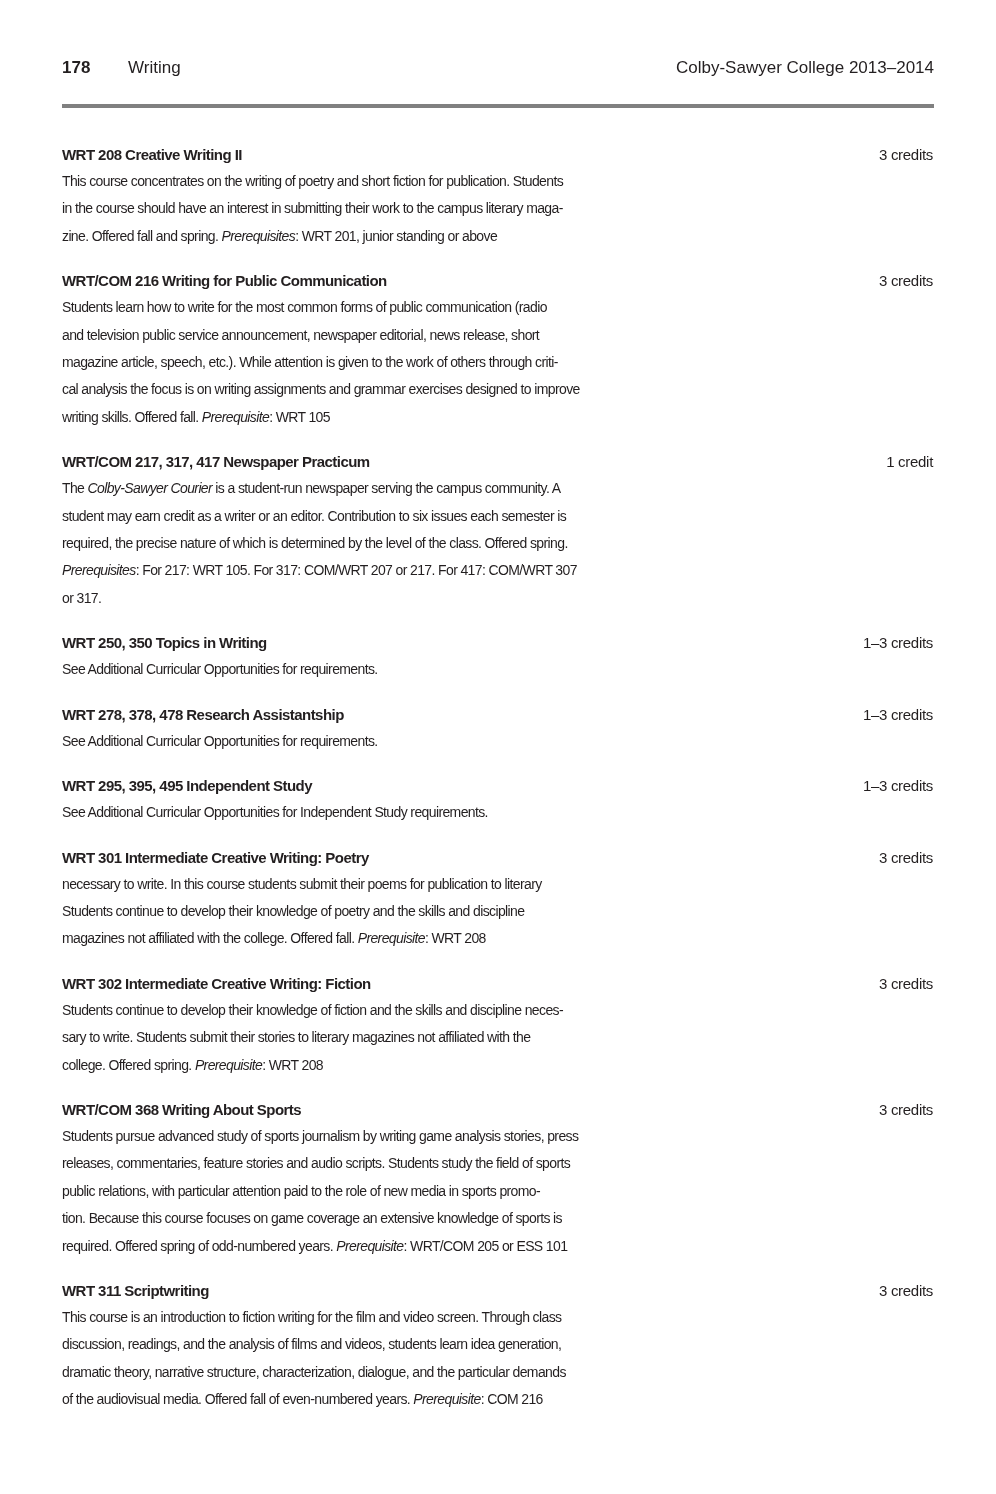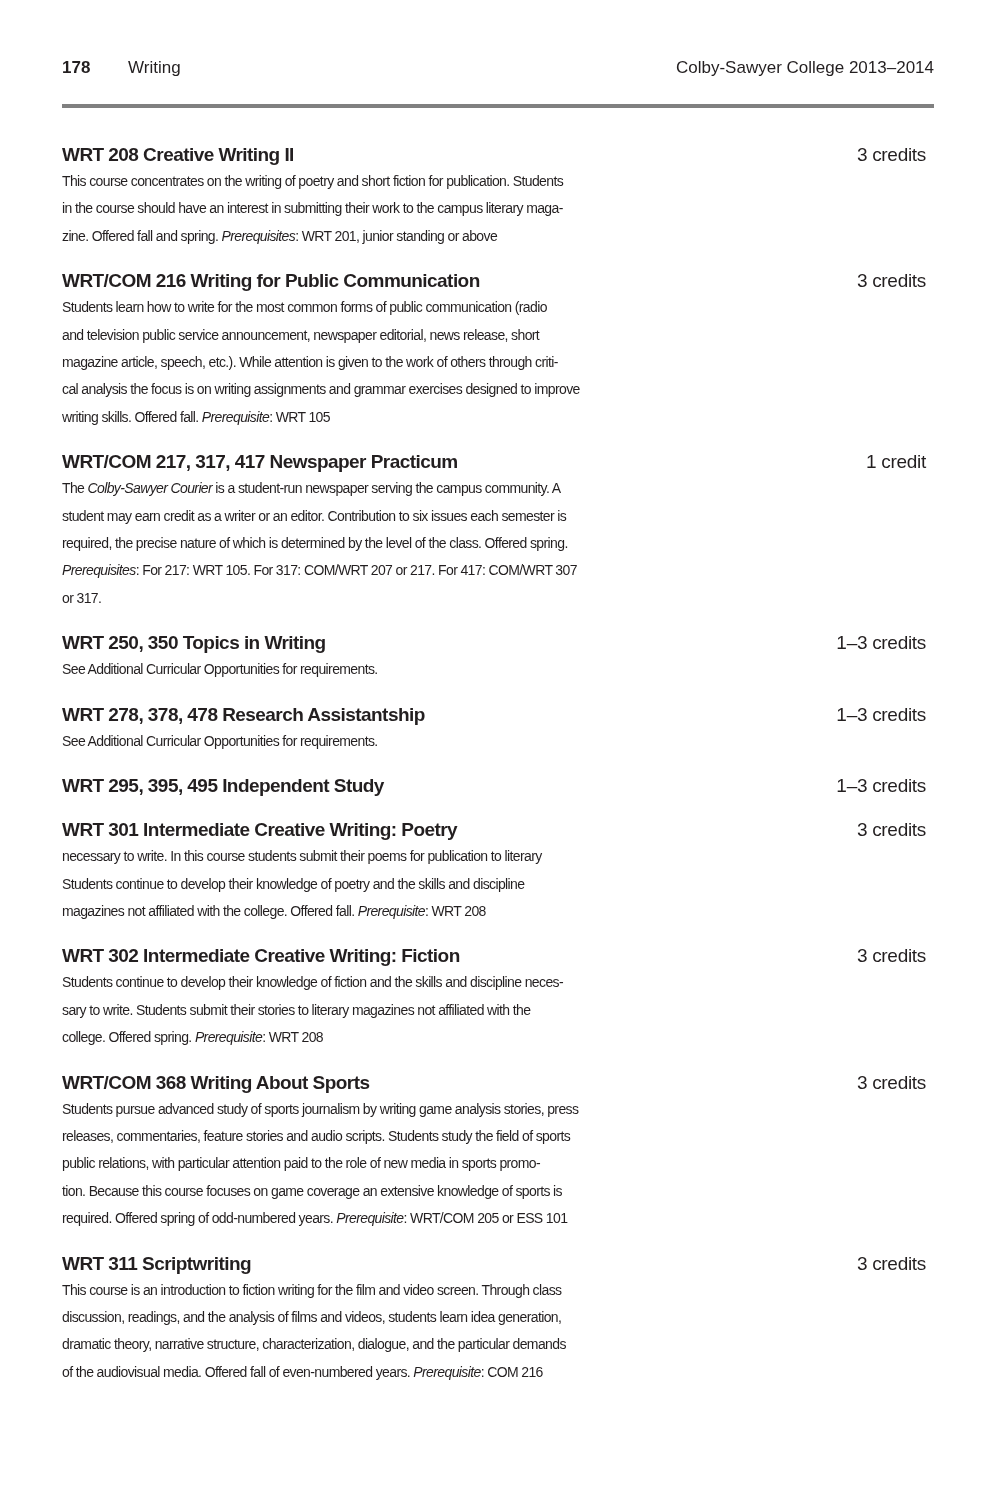--- a/index.html
+++ b/index.html
@@ -15,24 +15,24 @@
     .page-num { position: absolute; left: 0; top: 0; font-weight: bold; }
     .section { position: absolute; left: 66px; top: 0; }
     .running { position: absolute; right: 0; top: 0; }
     .rule {
       position: absolute; left: 62px; width: 872px; top: 104px; height: 4px;
       background: #808080;
     }
     .content { position: absolute; left: 62px; width: 872px; top: 141px; }
     .course { margin-bottom: 17px; }
     .course-head {
-      position: relative; height: 27px; line-height: 27px; font-size: 19px;
+      position: relative; height: 27px; line-height: 27px; font-size: 15px;
     }
     .title { font-weight: bold; letter-spacing: -0.55px; }
-    .credits { position: absolute; right: 8px; top: 0; letter-spacing: -0.3px; text-align: right; }
+    .credits { position: absolute; right: 1px; top: 0; letter-spacing: -0.3px; text-align: right; }
     .desc {
       font-size: 14px; line-height: 27.4px; letter-spacing: -0.62px;
       white-space: pre-line;
     }
     .desc i { font-style: italic; }
     .line { display: block; white-space: nowrap; }
   </style>
 </head>
 <body>
 
@@ -59,20 +59,21 @@
     <div class="course">
       <div class="course-head"><span class="title">WRT 250, 350 Topics in Writing</span><span class="credits">1–3 credits</span></div>
       <div class="desc"><span class="line">See Additional Curricular Opportunities for requirements.</span></div>
     </div>
     <div class="course">
       <div class="course-head"><span class="title">WRT 278, 378, 478 Research Assistantship</span><span class="credits">1–3 credits</span></div>
       <div class="desc"><span class="line">See Additional Curricular Opportunities for requirements.</span></div>
     </div>
     <div class="course">
       <div class="course-head"><span class="title">WRT 295, 395, 495 Independent Study</span><span class="credits">1–3 credits</span></div>
+      <div class="desc"><span class="line">See Additional Curricular Opportunities for Independent Study requirements.</span></div>
     </div>
     <div class="course">
       <div class="course-head"><span class="title">WRT 301 Intermediate Creative Writing: Poetry</span><span class="credits">3 credits</span></div>
       <div class="desc"><span class="line">necessary to write. In this course students submit their poems for publication to literary</span><span class="line">Students continue to develop their knowledge of poetry and the skills and discipline</span><span class="line"><span>magazines not affiliated with the college. Offered fall. </span><i>Prerequisite</i><span>: WRT 208</span></span></div>
     </div>
     <div class="course">
       <div class="course-head"><span class="title">WRT 302 Intermediate Creative Writing: Fiction</span><span class="credits">3 credits</span></div>
       <div class="desc"><span class="line">Students continue to develop their knowledge of fiction and the skills and discipline neces-</span><span class="line">sary to write. Students submit their stories to literary magazines not affiliated with the</span><span class="line"><span>college. Offered spring. </span><i>Prerequisite</i><span>: WRT 208</span></span></div>
     </div>
     <div class="course">

